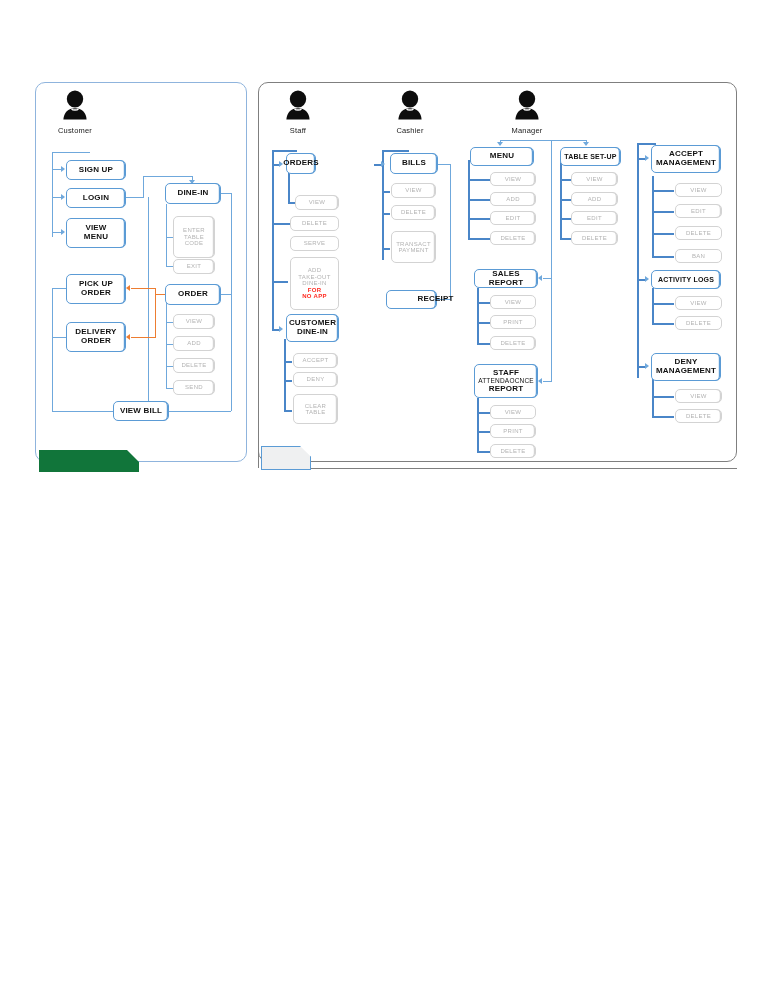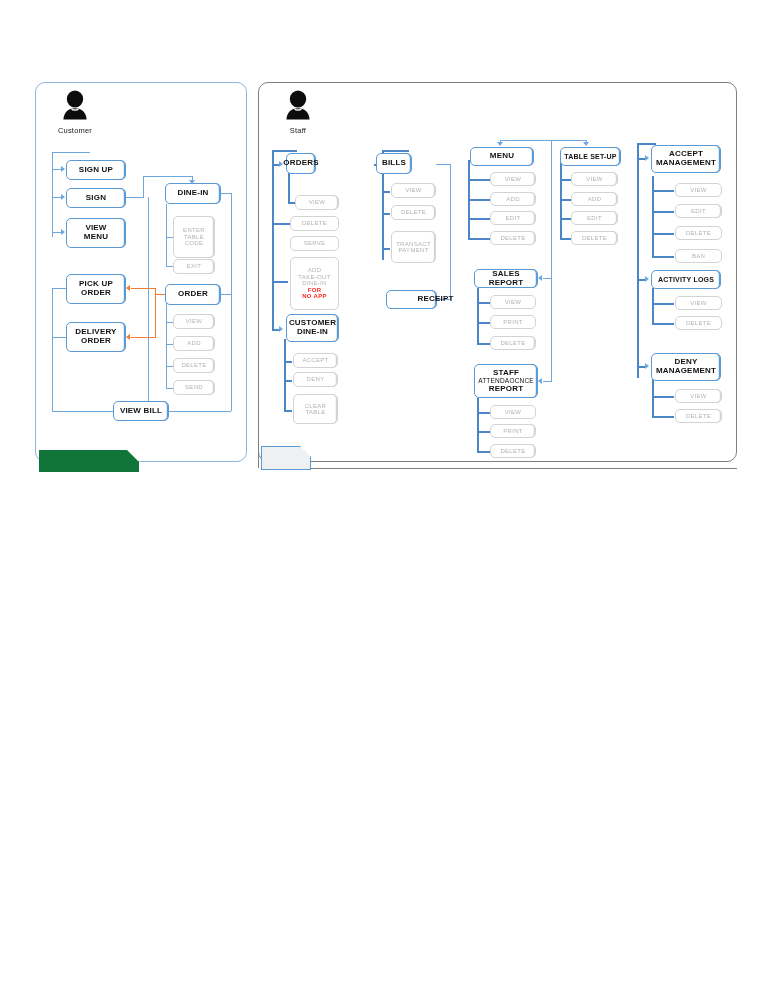--- a/index.html
+++ b/index.html
@@ -82,21 +82,41 @@
     <span class="glyph">
       <svg width="30" height="34" viewBox="0 0 30 34">
           <ellipse cx="15" cy="9" rx="8.2" ry="8.6" fill="#0d0d0d"></ellipse>
           <path d="M15 18.2c-7 0-11.2 4.6-11.6 11.2h23.2C26.2 22.8 22 18.2 15 18.2z" fill="#0d0d0d"></path>
           <path d="M11.6 18.8c1.1 1.6 5.7 1.6 6.8 0" stroke="#ffffff" stroke-width="1.4" fill="none"></path>
         </svg>
     </span>
     <span class="cap">Staff</span>
   </div>
 
-
+  <div class="actor" style="left:375px;top:90px;">
+    <span class="glyph">
+      <svg width="30" height="34" viewBox="0 0 30 34">
+          <ellipse cx="15" cy="9" rx="8.2" ry="8.6" fill="#0d0d0d"></ellipse>
+          <path d="M15 18.2c-7 0-11.2 4.6-11.6 11.2h23.2C26.2 22.8 22 18.2 15 18.2z" fill="#0d0d0d"></path>
+          <path d="M11.6 18.8c1.1 1.6 5.7 1.6 6.8 0" stroke="#ffffff" stroke-width="1.4" fill="none"></path>
+        </svg>
+    </span>
+    <span class="cap">Cashier</span>
+  </div>
+
+  <div class="actor" style="left:492px;top:90px;">
+    <span class="glyph">
+      <svg width="30" height="34" viewBox="0 0 30 34">
+          <ellipse cx="15" cy="9" rx="8.2" ry="8.6" fill="#0d0d0d"></ellipse>
+          <path d="M15 18.2c-7 0-11.2 4.6-11.6 11.2h23.2C26.2 22.8 22 18.2 15 18.2z" fill="#0d0d0d"></path>
+          <path d="M11.6 18.8c1.1 1.6 5.7 1.6 6.8 0" stroke="#ffffff" stroke-width="1.4" fill="none"></path>
+        </svg>
+    </span>
+    <span class="cap">Manager</span>
+  </div>
 
 
   <div class="ln v" style="left:52px;top:152px;height:85px;"></div>
   <div class="ln h" style="left:52px;top:152px;width:38px;"></div>
   <div class="ln h" style="left:52px;top:169px;width:10px;"></div>
   <div class="arw r" style="left:61px;top:166px;"></div>
   <div class="ln h" style="left:52px;top:197px;width:10px;"></div>
   <div class="arw r" style="left:61px;top:194px;"></div>
   <div class="ln h" style="left:52px;top:232px;width:10px;"></div>
   <div class="arw r" style="left:61px;top:229px;"></div>
@@ -132,21 +152,21 @@
 
   <div class="ln or v" style="left:155px;top:288px;height:50px;width:1.4px;"></div>
   <div class="ln or h" style="left:131px;top:288px;width:25px;height:1.4px;"></div>
   <div class="ln or h" style="left:131px;top:337px;width:25px;height:1.4px;"></div>
   <div class="ln or h" style="left:155px;top:294px;width:19px;height:1.4px;"></div>
   <div class="arw l or" style="left:126px;top:285px;"></div>
   <div class="arw l or" style="left:126px;top:334px;"></div>
   <div class="arw r or" style="left:169px;top:291px;"></div>
 
   <div class="node pri" style="left:66px;top:160px;width:60px;height:20px;">SIGN UP</div>
-  <div class="node pri" style="left:66px;top:188px;width:60px;height:20px;">SIGN</div>
+  <div class="node pri" style="left:66px;top:188px;width:60px;height:20px;">LOGIN</div>
   <div class="node pri" style="left:66px;top:218px;width:60px;height:30px;flex-direction:column;">
     <span class="ml">VIEW</span>
     <span class="ml">MENU</span>
   </div>
   <div class="node pri" style="left:66px;top:274px;width:60px;height:30px;flex-direction:column;">
     <span class="ml">PICK UP</span>
     <span class="ml">ORDER</span>
   </div>
   <div class="node pri" style="left:66px;top:322px;width:60px;height:30px;flex-direction:column;">
     <span class="ml">DELIVERY</span>
@@ -213,21 +233,21 @@
   <div class="ln thick h" style="left:374px;top:164px;width:9px;"></div>
   <div class="arw r" style="left:381px;top:161px;"></div>
   <div class="ln thick h" style="left:382px;top:191px;width:8px;"></div>
   <div class="ln thick h" style="left:382px;top:213px;width:8px;"></div>
   <div class="ln thick h" style="left:382px;top:248px;width:8px;"></div>
 
   <div class="ln h" style="left:436px;top:164px;width:14px;"></div>
   <div class="ln v" style="left:450px;top:164px;height:135px;"></div>
   <div class="ln h" style="left:437px;top:299px;width:14px;"></div>
 
-  <div class="node pri thick" style="left:376px;top:153px;width:36px;height:21px;text-align:right;">BILLS</div>
+  <div class="node pri thick" style="left:390px;top:153px;width:48px;height:21px;text-align:right;">BILLS</div>
   <div class="node sec bar" style="left:391px;top:183px;width:45px;height:15px;">VIEW</div>
   <div class="node sec bar" style="left:391px;top:205px;width:45px;height:15px;">DELETE</div>
   <div class="node sec bar" style="left:391px;top:231px;width:45px;height:32px;flex-direction:column;">
     <span class="ml">TRANSACT</span>
     <span class="ml">PAYMENT</span>
   </div>
   <div class="node pri thick" style="left:386px;top:290px;width:51px;height:19px;padding-left:48px;">RECEIPT</div>
 
   <div class="ln h" style="left:500px;top:140px;width:86px;"></div>
   <div class="ln v" style="left:500px;top:140px;height:5px;"></div>

